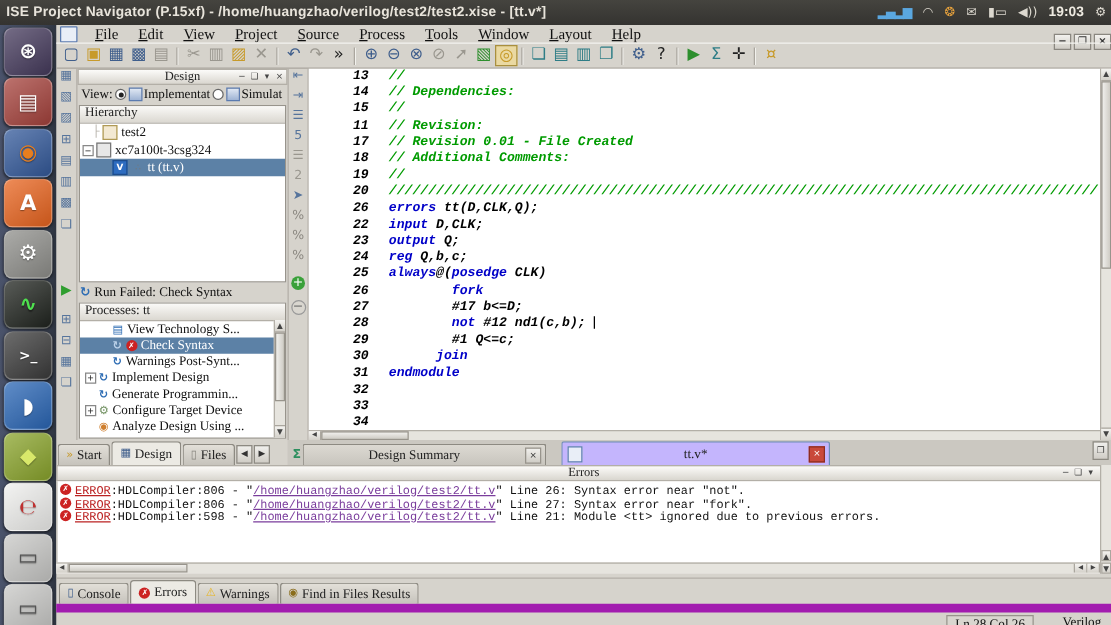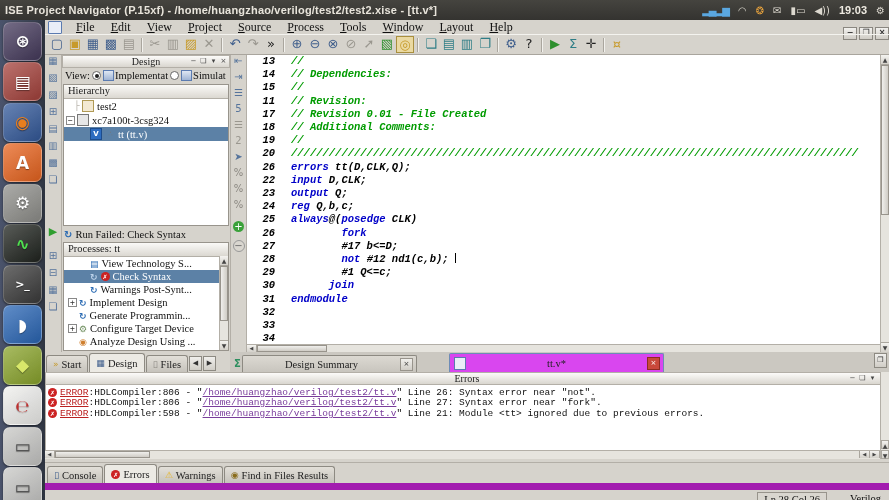--- a/index.html
+++ b/index.html
@@ -107,47 +107,47 @@
           font:7px "DejaVu Sans",sans-serif;line-height:12px;text-align:center;color:#333;margin-bottom:1px;}
 
   
   #vtoolbar{left:230px;top:55px;width:17px;height:297px;border-right:1px solid #b3afa7;border-left:1px solid #b3afa7;box-sizing:border-box;}
   #vtoolbar .si{display:block;width:15px;height:16px;text-align:center;line-height:16px;font:10px "DejaVu Sans",sans-serif;color:#56749c;}
   #vtoolbar .pct{color:#8a8780;}
   #vtoolbar .plus{color:#fff;background:#3aa13a;border-radius:50%;width:11px;height:11px;line-height:11px;margin:6px auto 0;}
   #vtoolbar .minus{color:#666;background:#d9d6cf;border:1px solid #999;border-radius:50%;width:10px;height:10px;line-height:9px;margin:8px auto 0;}
   #editor{left:247px;top:55px;width:633px;height:289px;background:#fff;overflow:hidden;
           font:bold italic 10.5px "Liberation Mono",monospace;line-height:13.2px;}
-  .cl{display:flex;white-space:pre;}
+  .cl{display:flex;white-space:pre;margin-left:20px;}
   .ln{display:inline-block;width:28px;text-align:right;margin-right:16px;color:#000;flex:none;}
   .k{color:#0000c8;} .cmt{color:#009b00;} .p{color:#000;}
   .caret{display:inline-block;width:1.5px;height:10px;background:#000;vertical-align:-1px;}
   #ed-hscroll{left:247px;top:344px;width:633px;height:8px;background:#e6e4de;border-top:1px solid #b3afa7;box-sizing:border-box;}
   .harr{position:absolute;top:0;width:9px;height:7px;font:5px "DejaVu Sans",sans-serif;line-height:7px;text-align:center;
         color:#444;background:linear-gradient(#f4f3f0,#d4d1ca);border-right:1px solid #aaa69e;}
   .hthumb{position:absolute;top:0;height:7px;background:linear-gradient(#f0efec,#cfccc5);border:1px solid #98948c;box-sizing:border-box;}
   #ed-vscroll{left:880px;top:55px;width:9px;height:297px;background:#e6e4de;border-left:1px solid #b3afa7;box-sizing:border-box;}
 
   
   #edtabs{left:230px;top:352px;width:659px;height:20px;background:#cbc8c1;display:flex;align-items:flex-end;}
   .edtab{display:flex;align-items:center;height:17px;border:1px solid #8d8a82;border-bottom:none;border-radius:2px 2px 0 0;
          background:linear-gradient(#dcd9d2,#c8c5be);font:10.5px "Liberation Serif",serif;color:#222;box-sizing:border-box;}
   .edtab .lbl{flex:1;text-align:center;}
-  .edtab.active{background:#d946ef;border-color:#6d8cb6;height:19px;}
+  .edtab.active{background:#c4b5fd;border-color:#6d8cb6;height:19px;}
   .edtab .closeb{width:11px;height:11px;margin-right:3px;background:linear-gradient(#f0efec,#d0cdc6);border:1px solid #98948c;
          font:7px "DejaVu Sans",sans-serif;line-height:10px;text-align:center;color:#333;}
   .edtab .closeb.red{background:#c9493b;color:#fff;border-color:#8d2d22;}
   .edtab .ticon{width:10px;height:11px;margin-left:4px;font:8px "DejaVu Sans",sans-serif;line-height:11px;text-align:center;}
   .sigma{position:absolute;left:4px;bottom:3px;color:#2d8f5f;font:bold 10px "DejaVu Sans",sans-serif;}
 
   
   #err-hdr{left:45px;top:372px;width:844px;height:13px;}
   #err-body{left:45px;top:385px;width:835px;height:65px;background:#fff;border-left:1px solid #b3afa7;
             font:9.5px "Liberation Mono",monospace;color:#111;padding:2px 0 0 2px;box-sizing:border-box;}
-  .erow{display:flex;align-items:center;height:10.5px;white-space:pre;}
+  .erow{display:flex;height:10.5px;white-space:pre;}
   .elink{color:#bb2222;text-decoration:underline;}
   .eplain{color:#111;}
   .epath{color:#7a3d9c;text-decoration:underline;}
   #err-hscroll{left:45px;top:450px;width:835px;height:9px;background:#e6e4de;border-top:1px solid #b3afa7;box-sizing:border-box;}
   #err-vscroll{left:880px;top:372px;width:9px;height:87px;background:#e6e4de;border-left:1px solid #b3afa7;box-sizing:border-box;}
 
   
   #btabs{left:45px;top:462px;width:844px;height:21px;display:flex;align-items:flex-end;gap:1px;padding-left:2px;box-sizing:border-box;border-top:1px solid #b3afa7;} .warn-tri{color:#e8b41f;font-size:11px;}
   #statusbar{left:45px;top:483px;width:844px;height:17px;border-top:7px solid #a21caf;}
   #pos-box{position:absolute;right:62px;top:2px;border:1px solid #98948c;background:#d9d6cf;padding:0 6px;
@@ -427,21 +427,21 @@
   <span class="hthumb" style="left:10px;width:70px"></span>
 </div>
 <div class="abs" id="ed-vscroll">
   <span class="arr" style="display:block;width:8px;height:9px;font:6px 'DejaVu Sans',sans-serif;text-align:center;line-height:9px;color:#444;background:linear-gradient(#f4f3f0,#d4d1ca);border-bottom:1px solid #aaa69e">▲</span>
   <span class="vthumb" style="top:10px;height:150px"></span>
   <span class="arr" style="position:absolute;bottom:0;display:block;width:8px;height:9px;font:6px 'DejaVu Sans',sans-serif;text-align:center;line-height:9px;color:#444;background:linear-gradient(#f4f3f0,#d4d1ca);border-top:1px solid #aaa69e">▼</span>
 </div>
 
 <div class="abs" id="edtabs">
   <span class="sigma">Σ</span>
-  <span class="edtab" style="position:absolute;left:12px;width:175px">
+  <span class="edtab" style="position:absolute;left:12px;width:195px">
     <span class="lbl">Design Summary</span>
     <span class="closeb">×</span>
   </span>
   <span class="edtab active" style="position:absolute;left:219px;width:215px">
     <span class="ticon" style="background:#e9eef7;border:1px solid #5b7bb0"></span>
     <span class="lbl">tt.v*</span>
     <span class="closeb red">×</span>
   </span>
   <span class="tarrow" style="position:absolute;right:2px;bottom:3px">❐</span>
 </div>

